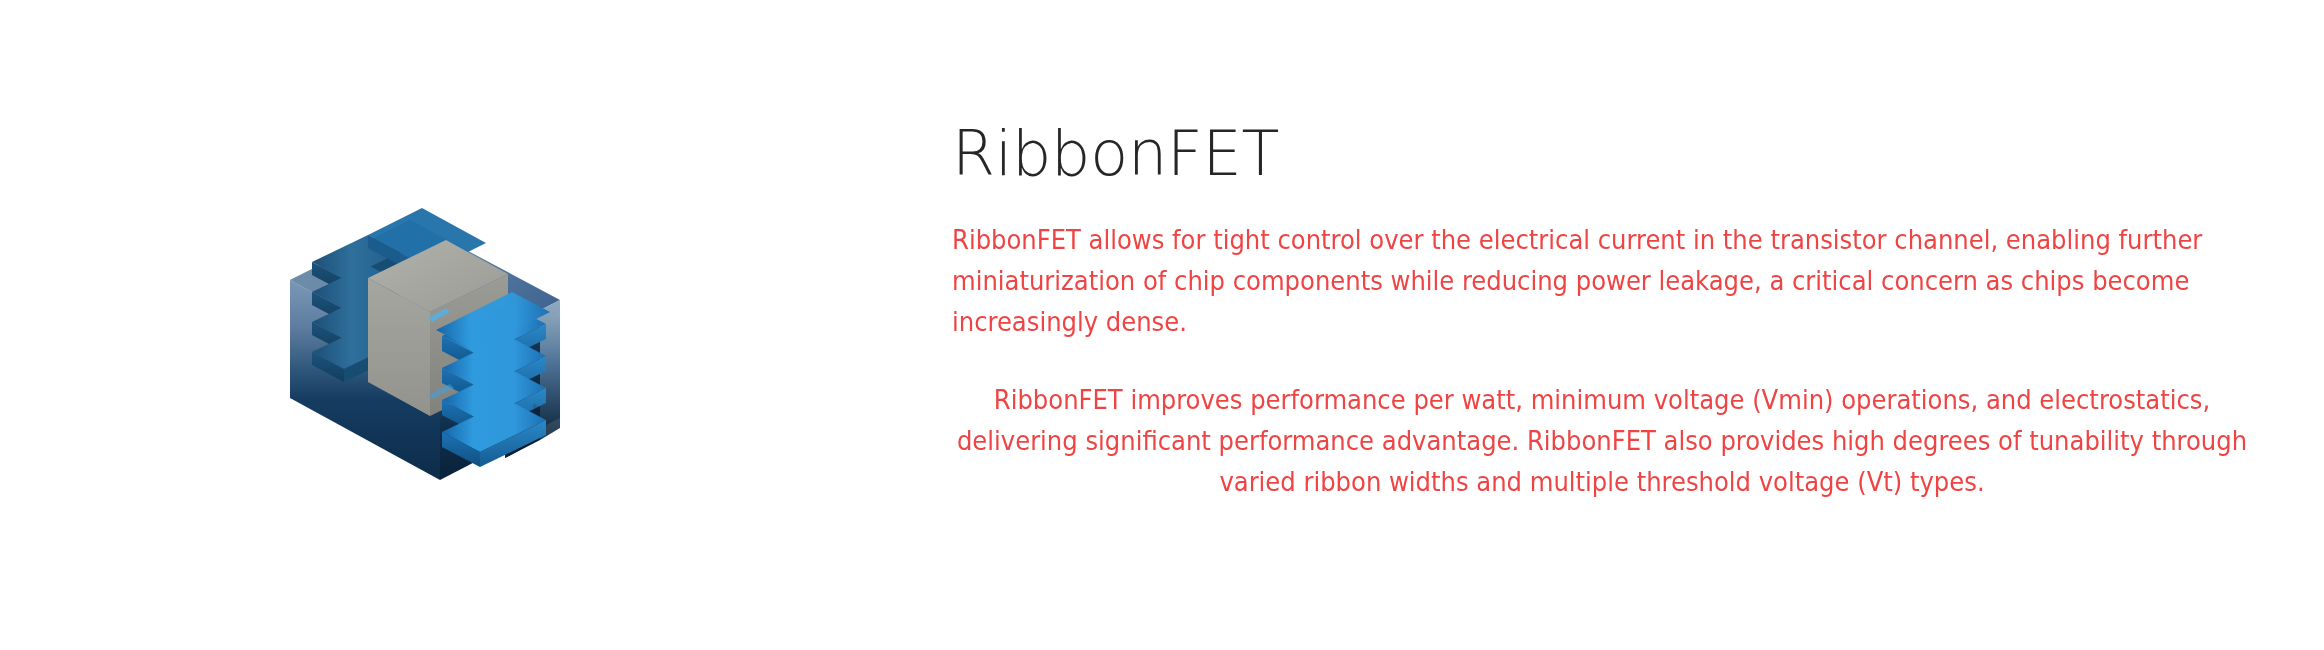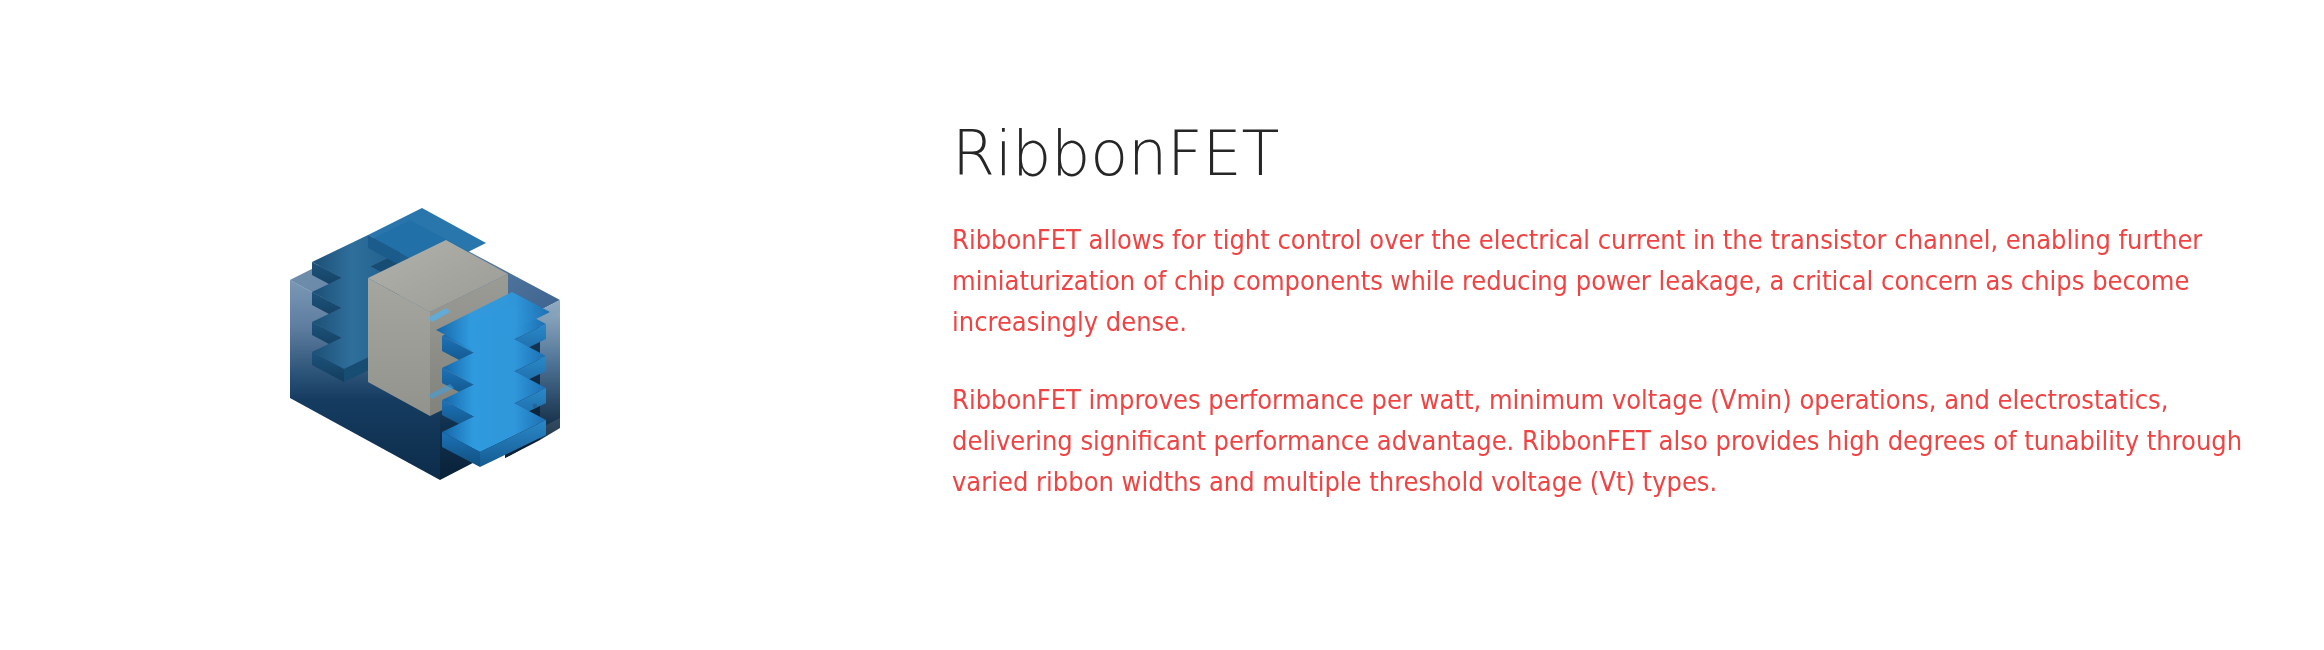--- a/index.html
+++ b/index.html
@@ -59,20 +59,21 @@
     font-weight: 400;
     font-size: 27px;
     line-height: 41px;
     color: #ef4444;
     margin: 0;
     max-width: 1300px;
     font-stretch: condensed;
   }
   .para + .para {
     margin-top: 37px;
+    text-align: center;
   }
 </style>
 </head>
 <body>
 
 <div class="page">
 
   <div class="illustration-wrap">
     <svg viewBox="0 0 360 380" xmlns="http://www.w3.org/2000/svg">
       <defs>

